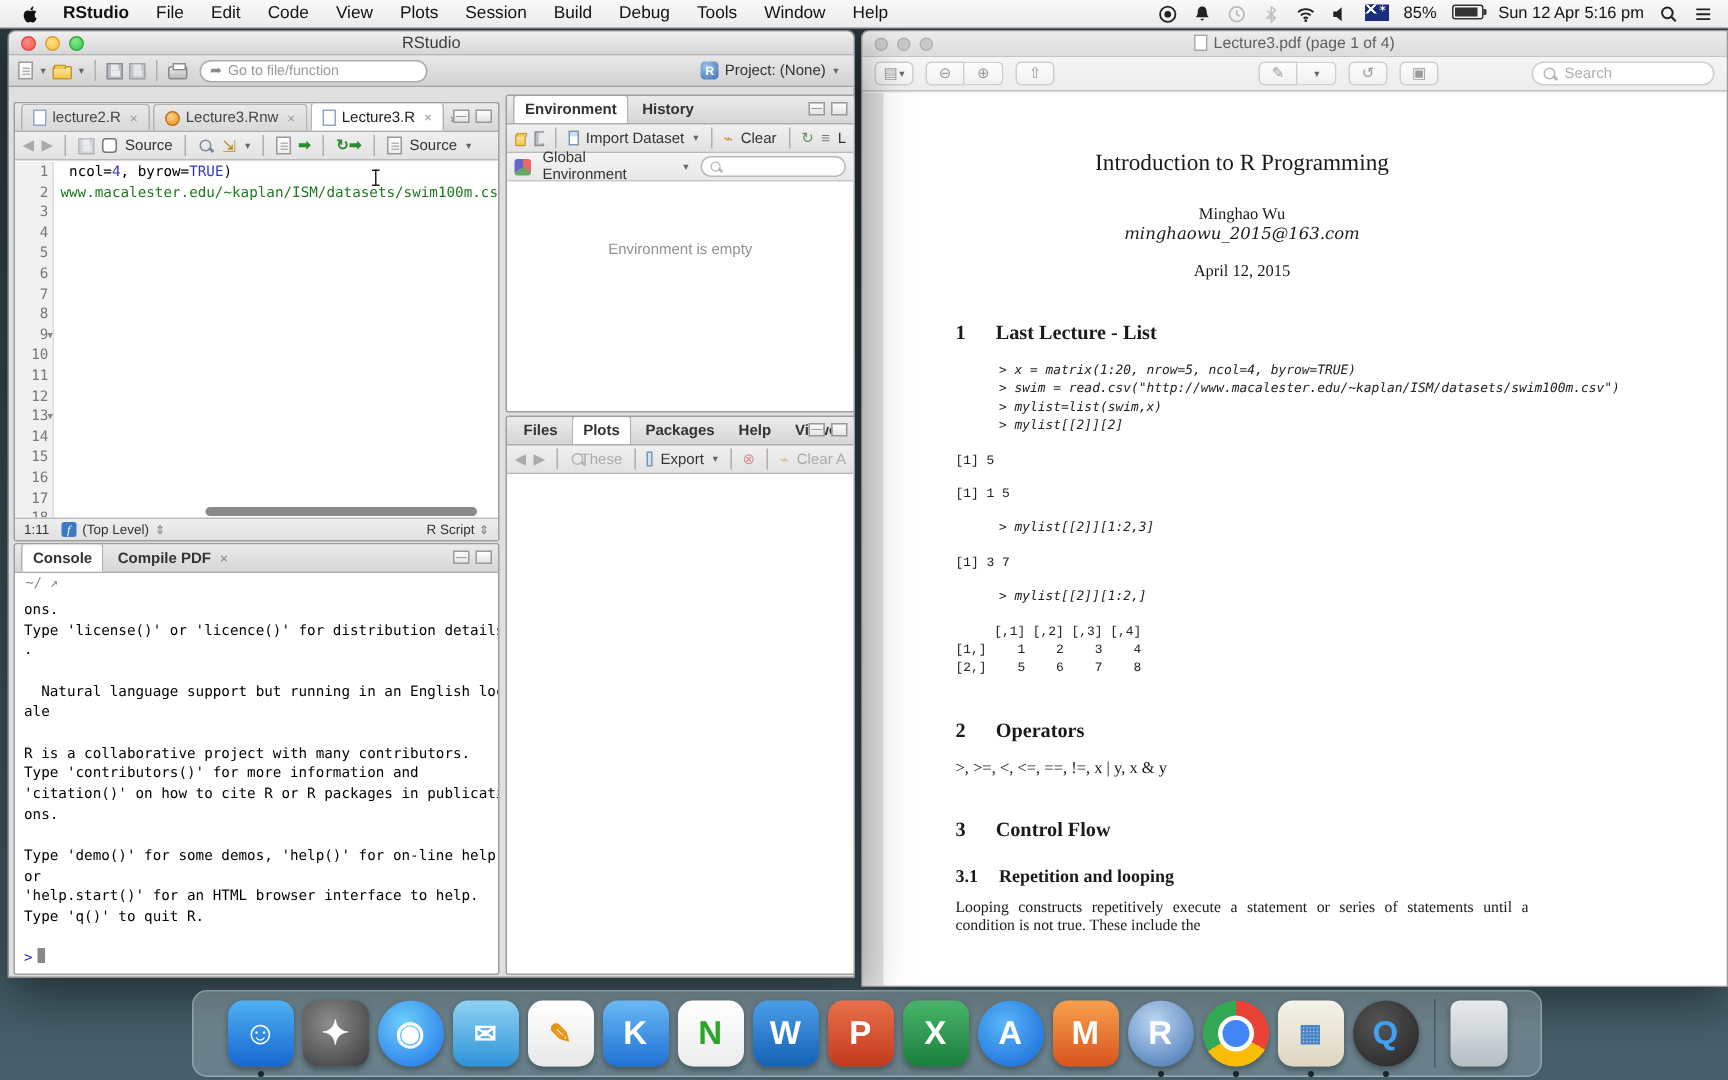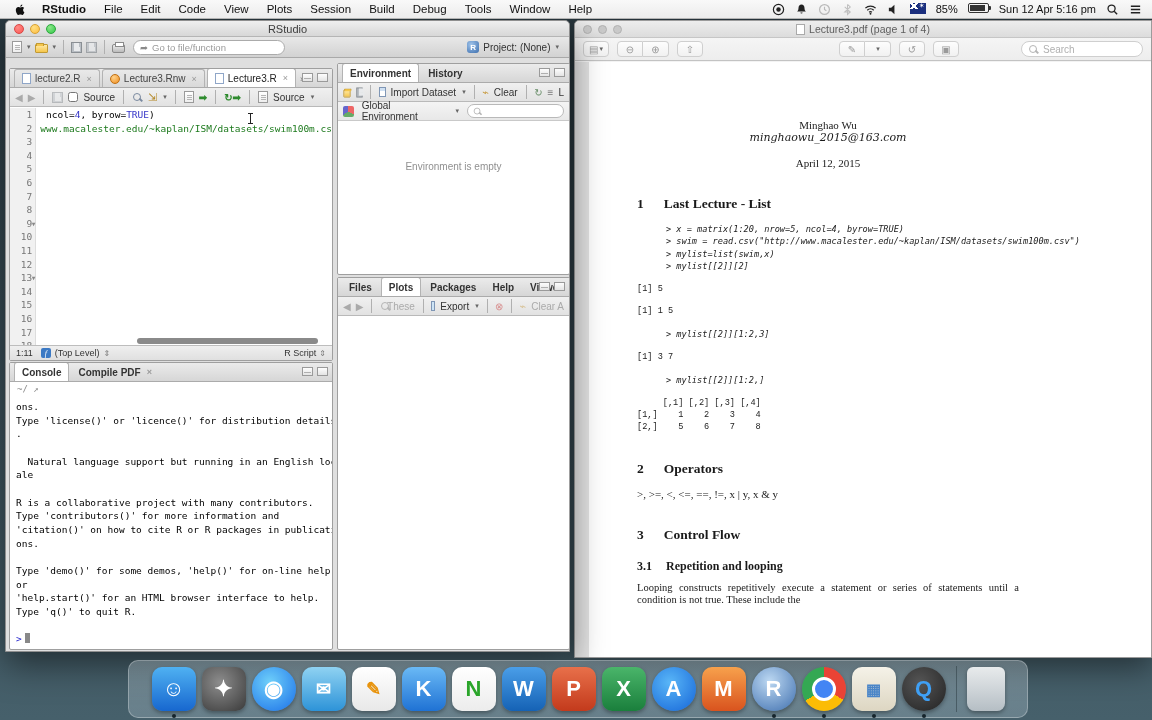--- a/index.html
+++ b/index.html
@@ -277,20 +277,21 @@
     <div class="pv-btn">↺</div>
     <div class="pv-btn">▣</div>
     <div id="pv-search">
       <span class="mag dim"></span>
       <span>Search</span>
     </div>
   </div>
   <div id="pv-content">
     <div id="pv-page">
       <div id="pdf-doc">
+        <div class="pdf-center" id="pdf-title">Introduction to R Programming</div>
         <div class="pdf-center" id="pdf-author">Minghao Wu</div>
         <div class="pdf-center" id="pdf-email">minghaowu_2015@163.com</div>
         <div class="pdf-center" id="pdf-date">April 12, 2015</div>
 
         <div class="pdf-h1">
           <span>1</span>
             <span>Last Lecture - List</span>
         </div>
         <pre class="pdf-code">&gt; x = matrix(1:20, nrow=5, ncol=4, byrow=TRUE)
 &gt; swim = read.csv("http://www.macalester.edu/~kaplan/ISM/datasets/swim100m.csv")

